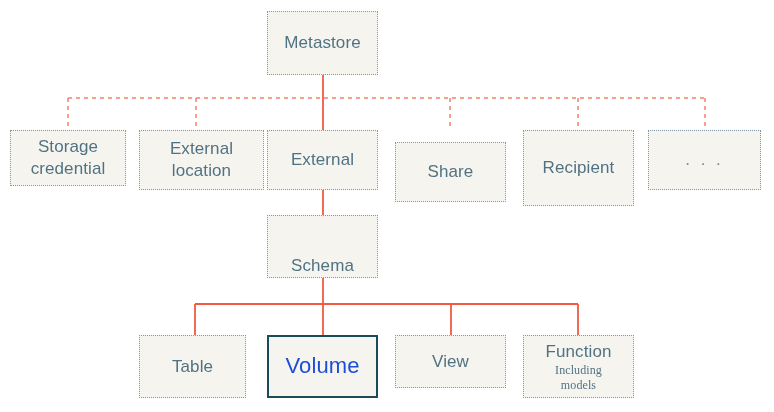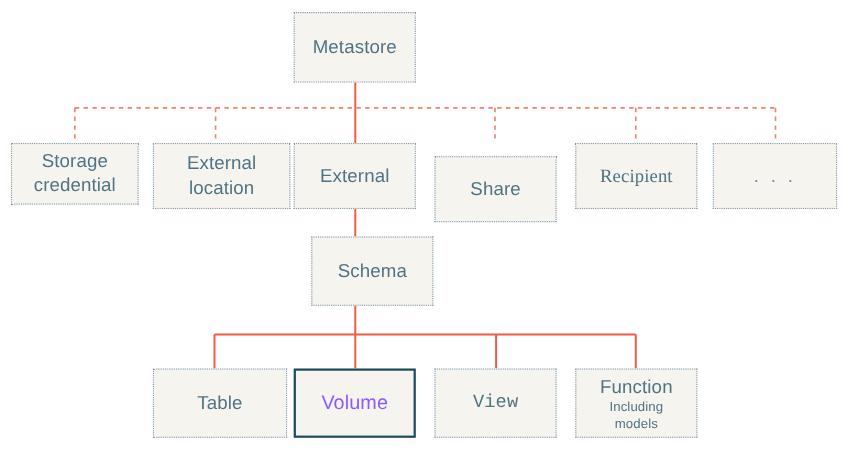--- a/index.html
+++ b/index.html
@@ -43,25 +43,26 @@
   .node .label {
     display: block;
     white-space: pre-line;
   }
   .node .sub {
     display: block;
     font-size: 12px;
     line-height: 1.22;
     margin-top: 1px;
     white-space: pre-line;
+    font-family: Liberation Serif, serif;
   }
   .node.highlight {
     border: 2px solid #1b4a59;
-    color: #8b5cf6;
-    font-size: 18px;
+    color: #1d4ed8;
+    font-size: 22px;
   }
   .node.ellipsis {
     color: #6e8fa0;
     font-size: 17px;
     letter-spacing: 3px;
   }
 </style>
 </head>
 <body>
 
@@ -103,36 +104,36 @@
       <div class="node" style="left: 139px; top: 130px; width: 125px; height: 60px;">
         <span class="label">External
 location</span>
       </div>
       <div class="node" style="left: 267px; top: 130px; width: 111px; height: 60px;">
         <span class="label">External</span>
       </div>
       <div class="node" style="left: 395px; top: 130px; width: 111px; height: 60px; margin-top: 12px;">
         <span class="label">Share</span>
       </div>
-      <div class="node" style="left: 523px; top: 130px; width: 111px; height: 60px; font-family: Liberation Serif, serif;">
+      <div class="node" style="left: 523px; top: 130px; width: 111px; height: 76px;">
         <span class="label">Recipient</span>
       </div>
       <div class="node ellipsis" style="left: 648px; top: 130px; width: 113px; height: 60px;">
         <span class="label">. . .</span>
       </div>
-      <div class="node" style="left: 283px; top: 215px; width: 111px; height: 63px;">
+      <div class="node" style="left: 267px; top: 215px; width: 111px; height: 63px; justify-content: flex-end;">
         <span class="label">Schema</span>
       </div>
-      <div class="node" style="left: 139px; top: 335px; width: 122px; height: 63px;">
+      <div class="node" style="left: 139px; top: 335px; width: 107px; height: 63px;">
         <span class="label">Table</span>
       </div>
       <div class="node highlight" style="left: 267px; top: 335px; width: 111px; height: 63px;">
         <span class="label">Volume</span>
       </div>
-      <div class="node" style="left: 395px; top: 335px; width: 111px; height: 63px; font-family: Liberation Mono, monospace;">
+      <div class="node" style="left: 395px; top: 335px; width: 111px; height: 53px;">
         <span class="label">View</span>
       </div>
       <div class="node" style="left: 523px; top: 335px; width: 111px; height: 63px;">
         <span class="label">Function</span>
         <span class="sub">Including
 models</span>
       </div>
     </div>
 
 </div>

